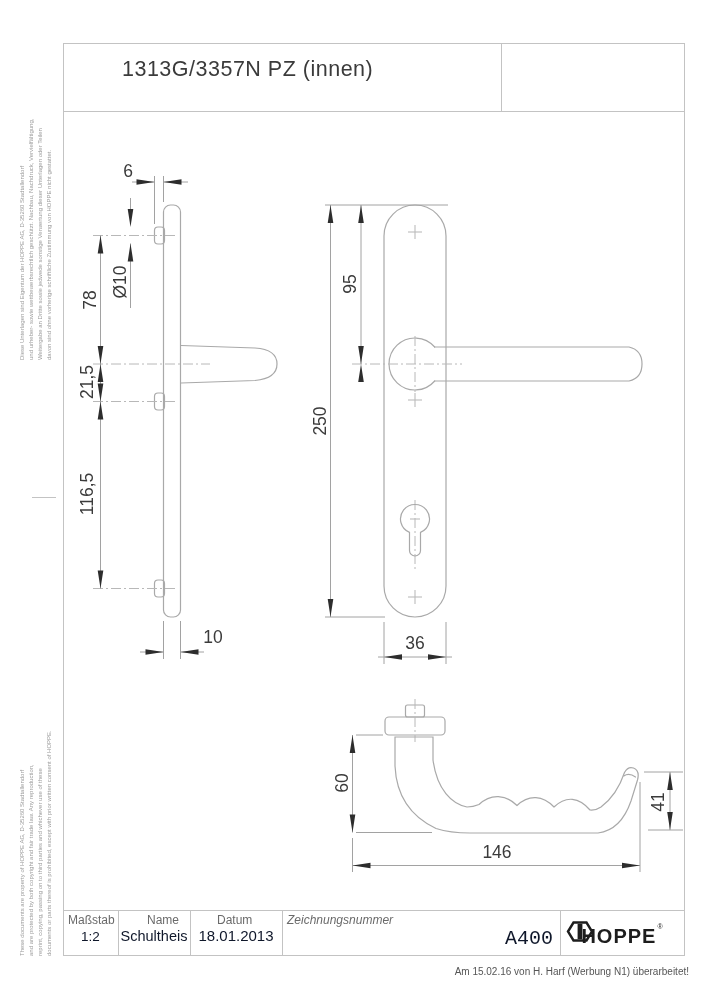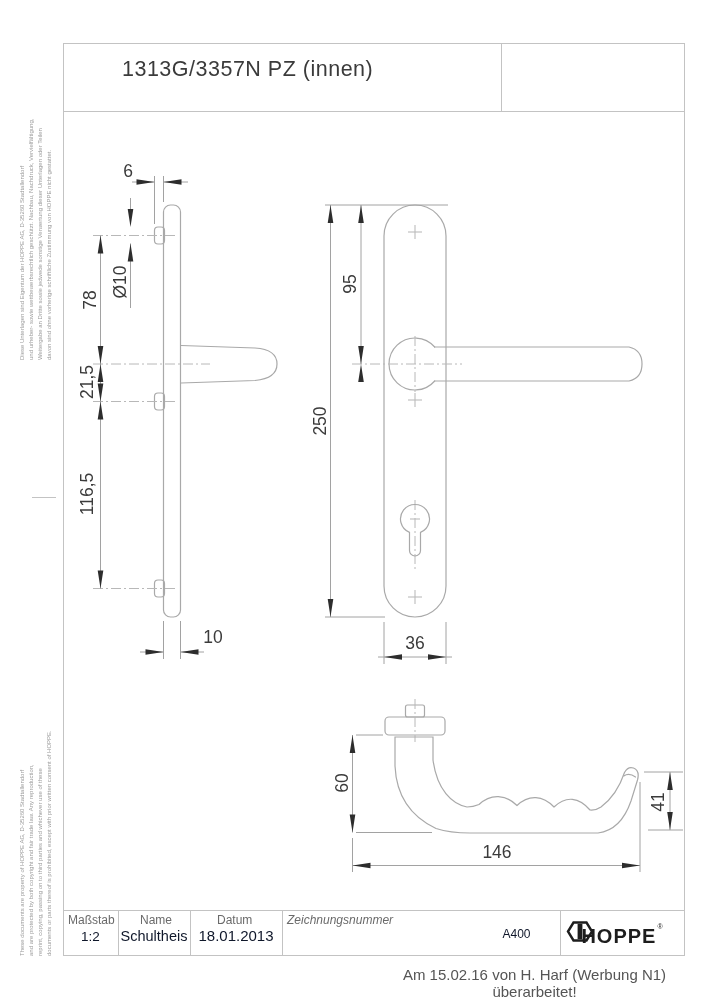--- a/index.html
+++ b/index.html
@@ -13,21 +13,21 @@
   .fr{stroke:#c3c3c3;stroke-width:1;fill:none;}
   .ar{fill:#2d2d2d;stroke:none;}
   text.dim{fill:#3b3b3b;font-family:"Liberation Sans",sans-serif;font-size:17.5px;}
   .abs{position:absolute;}
   .title-text{left:84px;top:57px;font-size:21.5px;color:#3b3b3b;letter-spacing:.5px;margin-left:38px;}
   .vwrap{overflow:visible;}
   .vinner{position:absolute;left:0;top:0;transform-origin:0 0;
           font-size:6px;line-height:9px;color:#9b9b9b;white-space:pre-line;}
   .tb-label{font-size:12px;color:#6a6a6a;}
   .tb-value{color:#0f172a;text-align:center;}
-  .footer-note{left:380px;top:966px;width:309px;text-align:center;font-size:15px;color:#555;}
+  .footer-note{left:380px;top:966px;width:309px;text-align:right;font-size:10px;color:#555;}
   .logo-row{left:566px;top:920px;width:114px;height:32px;display:flex;align-items:center;justify-content:center;}
   .logo-word{font-weight:bold;font-size:20px;color:#1d1d1d;letter-spacing:1px;}
   .logo-reg{font-size:7px;color:#1d1d1d;align-self:flex-start;margin:3px 2px 0 1px;}
 </style>
 </head>
 <body>
 
 <div id="page">
 
   <svg width="707" height="1000" viewBox="0 0 707 1000">
@@ -178,28 +178,28 @@
   <div class="abs vwrap" style="left:18px;top:650px;width:44px;height:306px;">
     <div class="vinner" style="width:306px;transform:rotate(-90deg) translateX(-306px);">These documents are property of HOPPE AG, D-35260 Stadtallendorf
 and are protected by both copyright and fair trade law. Any reproduction,
 reprint, copying, passing on to third parties and whichever use of these
 documents or parts thereof is prohibited, except with prior written consent of HOPPE.</div>
   </div>
 
   <div class="abs tb-label" style="left:68px;top:913px;">Maßstab</div>
   <div class="abs tb-value" style="left:63px;top:929px;width:55px;font-size:13.5px;">1:2</div>
 
-  <div class="abs tb-label" style="left:140px;top:913px;">Name</div>
+  <div class="abs tb-label" style="left:120px;top:913px;padding-left:27px;">Name</div>
   <div class="abs tb-value" style="left:118px;top:928px;width:72px;font-size:14.5px;text-align:center;">Schultheis</div>
 
   <div class="abs tb-label" style="left:195px;top:913px;padding-left:22px;">Datum</div>
   <div class="abs tb-value" style="left:190px;top:927px;width:92px;font-size:15px;">18.01.2013</div>
 
   <div class="abs tb-label" style="left:287px;top:913px;font-style:italic;">Zeichnungsnummer</div>
-  <div class="abs tb-value" style="left:480px;top:927px;width:73px;font-size:12px;">A400</div>
+  <div class="abs tb-value" style="left:480px;top:927px;width:73px;font-size:20px;text-align:right;font-family:Liberation Mono, monospace;">A400</div>
 
   <div class="abs logo-row">
     <span class="logo-word">HOPPE</span>
     <span class="logo-reg">®</span>
     <svg width="28" height="23" viewBox="0 0 28 23">
       <polygon points="2,11.5 7.5,2.5 20.5,2.5 26,11.5 20.5,20.5 7.5,20.5" fill="none" stroke="#1d1d1d" stroke-width="2.4"></polygon>
       <rect x="11.6" y="3.8" width="4.8" height="15.4" fill="#1d1d1d"></rect>
     </svg>
   </div>
 

